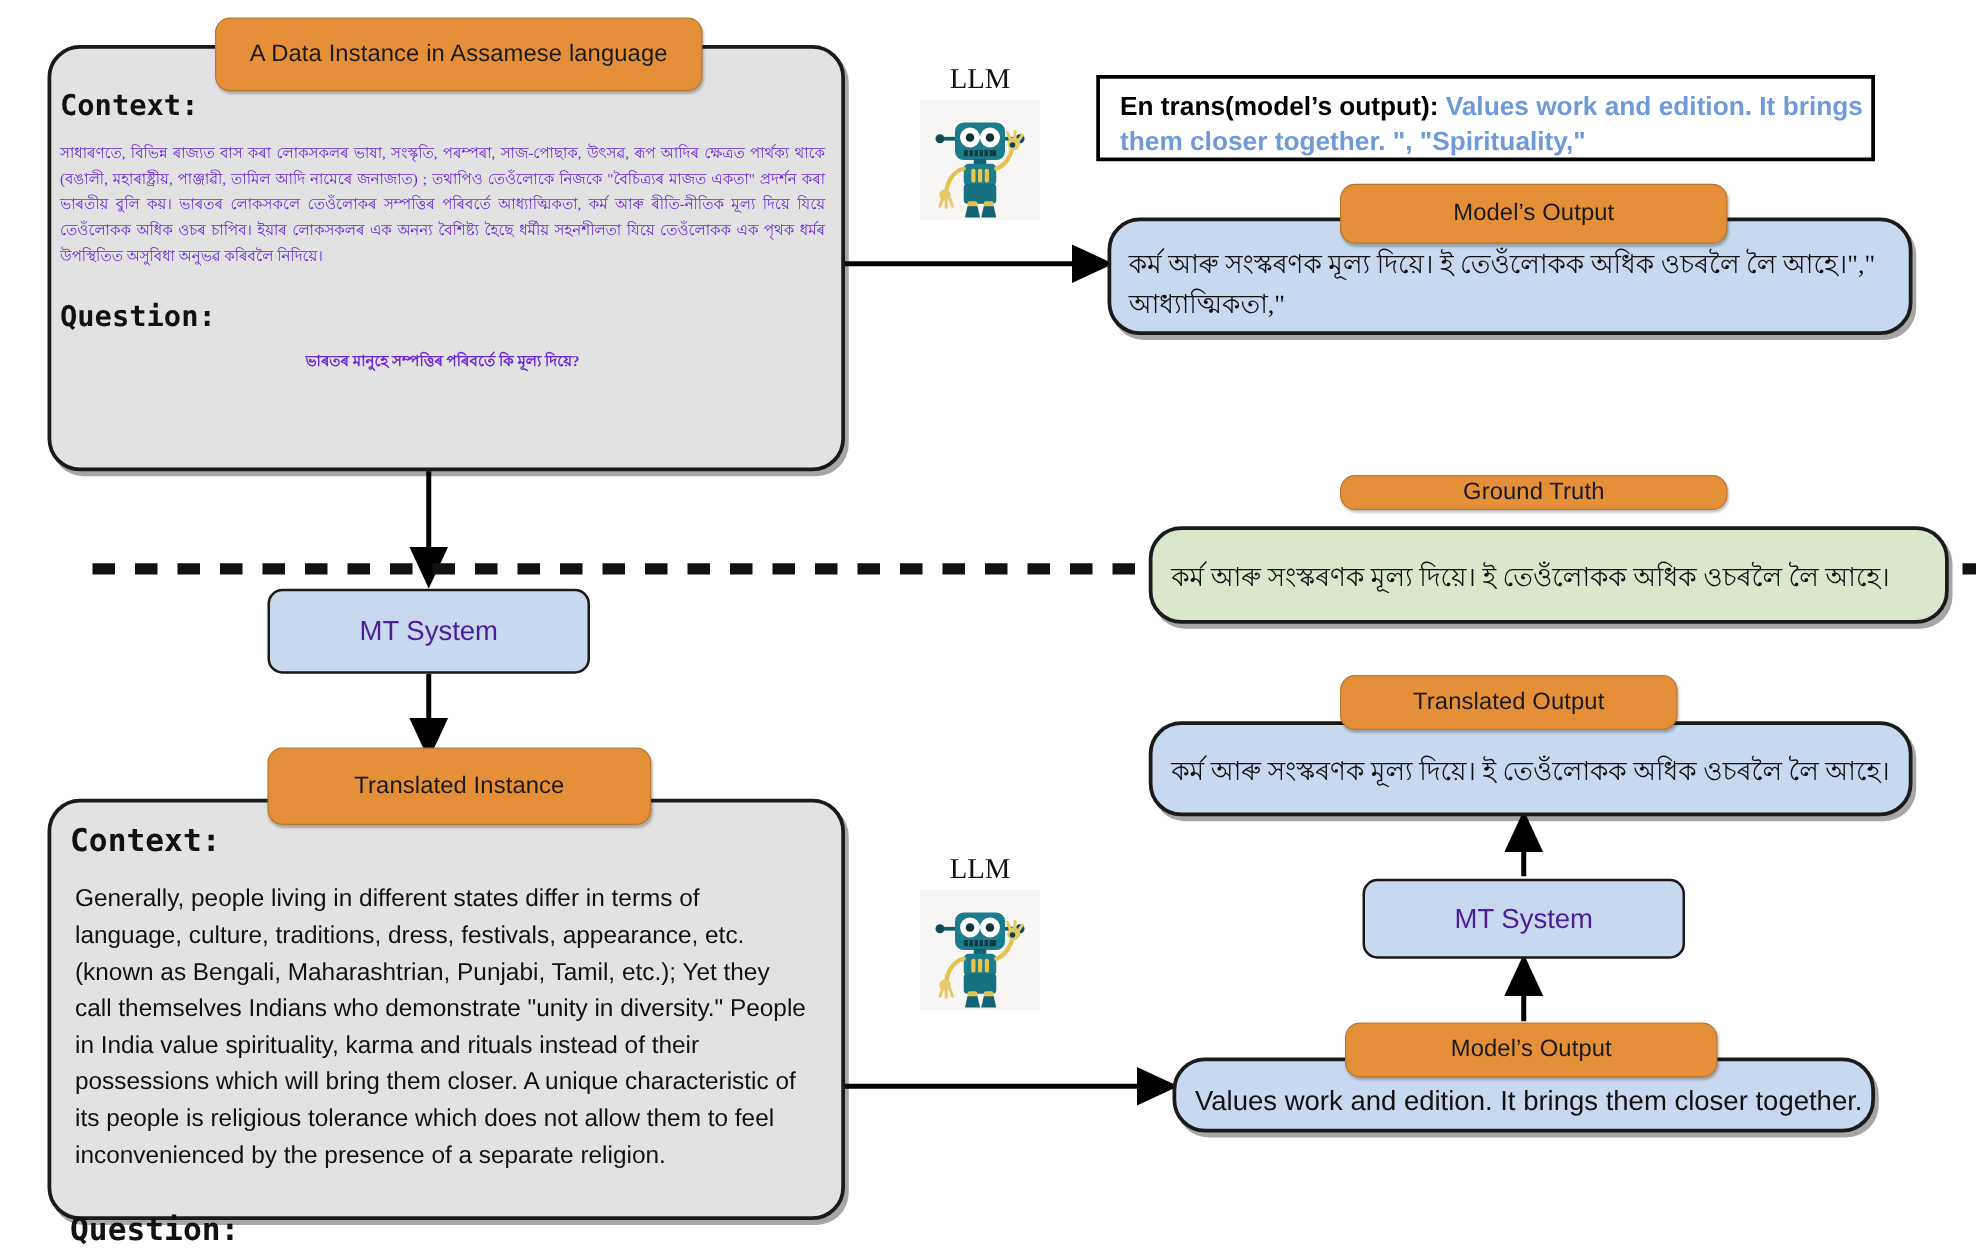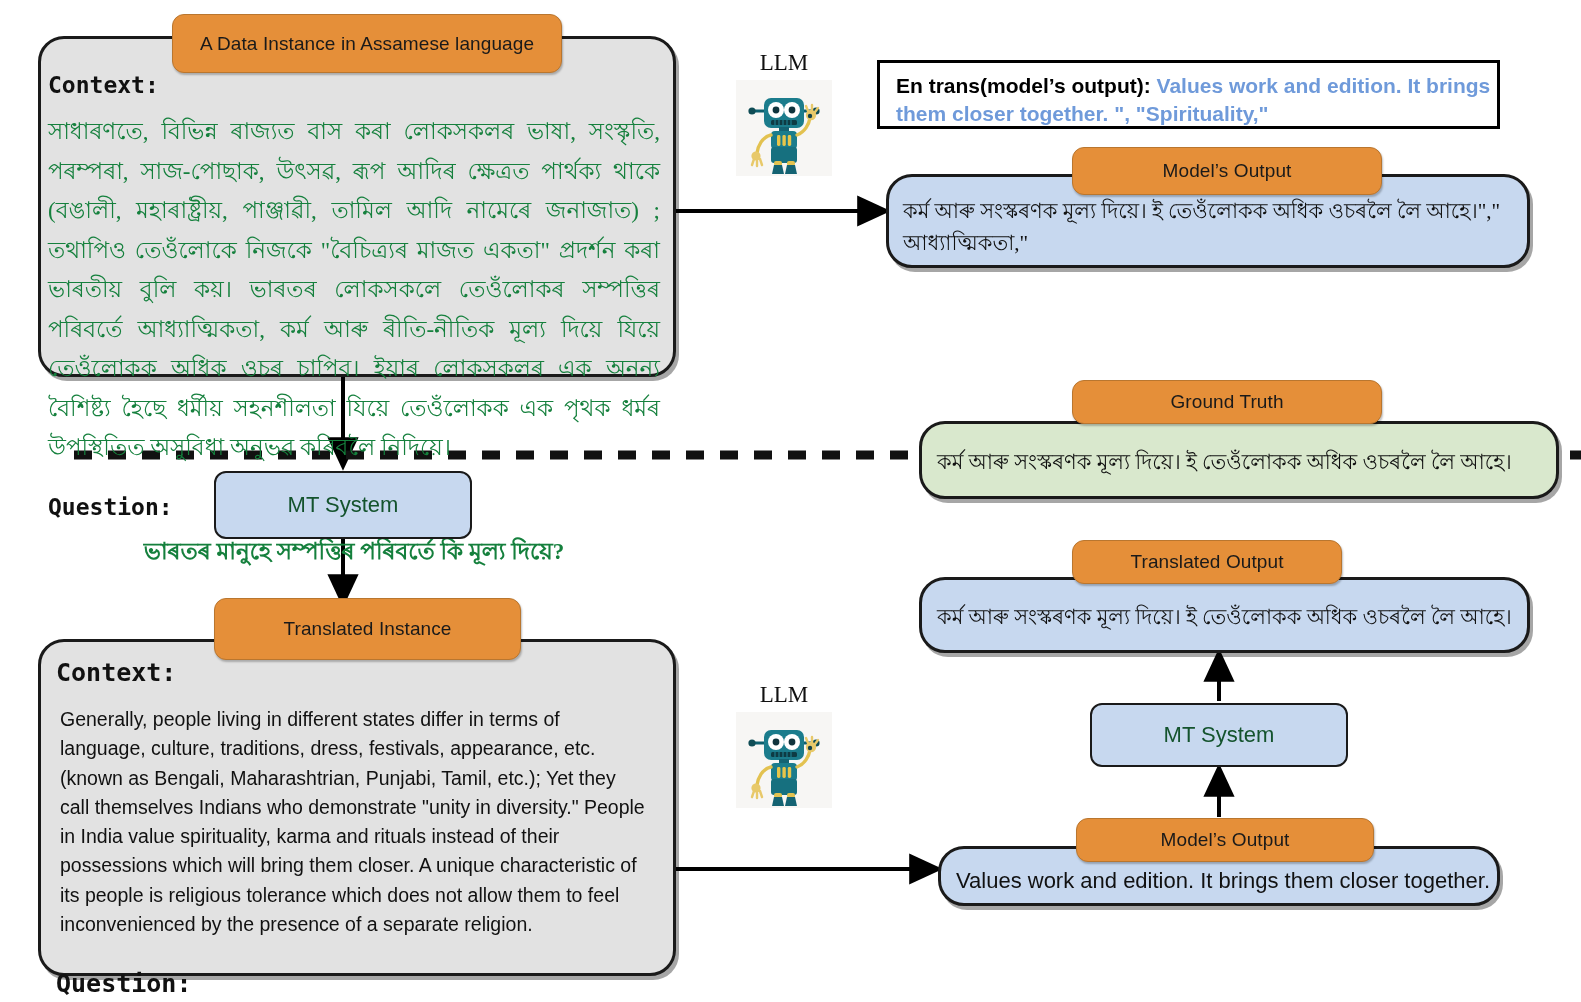--- a/index.html
+++ b/index.html
@@ -62,21 +62,21 @@
   .flowbox {
     position: absolute;
     box-sizing: border-box;
     background: #c7d8ef;
     border: 2px solid #1a1a1a;
     border-radius: 12px;
     display: flex;
     align-items: center;
     justify-content: center;
     font-size: 22px;
-    color: #14532d;
+    color: #4c1d95;
     text-align: center;
   }
 
   
   .transbox {
     position: absolute;
     box-sizing: border-box;
     background: #ffffff;
     border: 3px solid #000;
     padding: 9px 4px 10px 16px;
@@ -94,23 +94,23 @@
   }
   .hdr {
     font-family: "DejaVu Sans Mono", monospace;
     font-weight: bold;
     font-size: 23px;
     color: #111;
     margin: 0 0 14px 0;
   }
   .body-as {
     font-family: "Liberation Serif", serif;
-    font-size: 23px;
+    font-size: 12px;
     line-height: 1.72;
-    color: #15803d;
+    color: #6d28d9;
     text-align: justify;
     margin: 0;
   }
   .body-en {
     font-family: "Liberation Sans", sans-serif;
     font-size: 19.5px;
     line-height: 1.5;
     color: #111;
     margin: 4px;
   }
@@ -254,21 +254,21 @@
 
   <div class="chip" style="left:1072px; top:147px; width:310px; height:48px;">
     <span>Model’s Output</span>
   </div>
 
   <div class="bubble-text" style="left:903px; top:196px; width:618px;">কৰ্ম আৰু সংস্কৰণক মূল্য দিয়ে। ই তেওঁলোকক অধিক ওচৰলৈ লৈ আহে।"," আধ্যাত্মিকতা,"</div>
 
 
   <div class="panel panel-green" style="left:919px; top:421px; width:640px; height:78px;"></div>
 
-  <div class="chip" style="left:1072px; top:380px; width:310px; height:44px;">
+  <div class="chip" style="left:1072px; top:380px; width:310px; height:28px;">
     <span>Ground Truth</span>
   </div>
 
   <div class="bubble-text" style="left:937px; top:447px; width:610px;">কৰ্ম আৰু সংস্কৰণক মূল্য দিয়ে। ই তেওঁলোকক অধিক ওচৰলৈ লৈ আহে।</div>
 
   <div class="panel panel-blue" style="left:919px; top:577px; width:611px; height:76px;"></div>
 
   <div class="chip" style="left:1072px; top:540px; width:270px; height:44px;">
     <span>Translated Output</span>
   </div>

